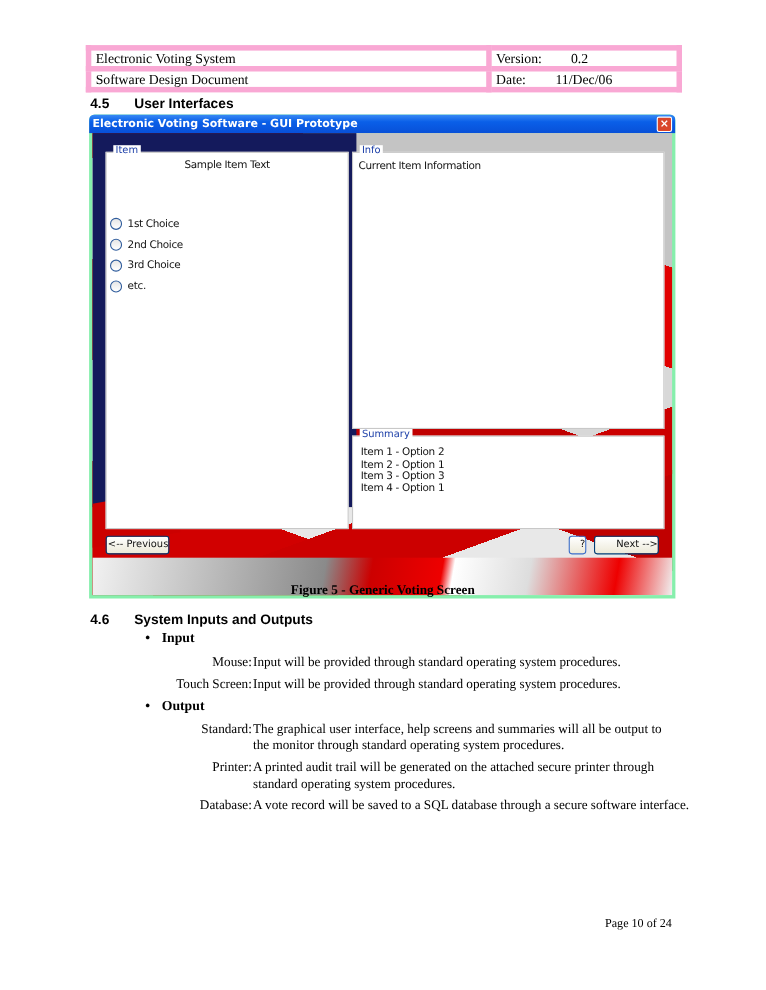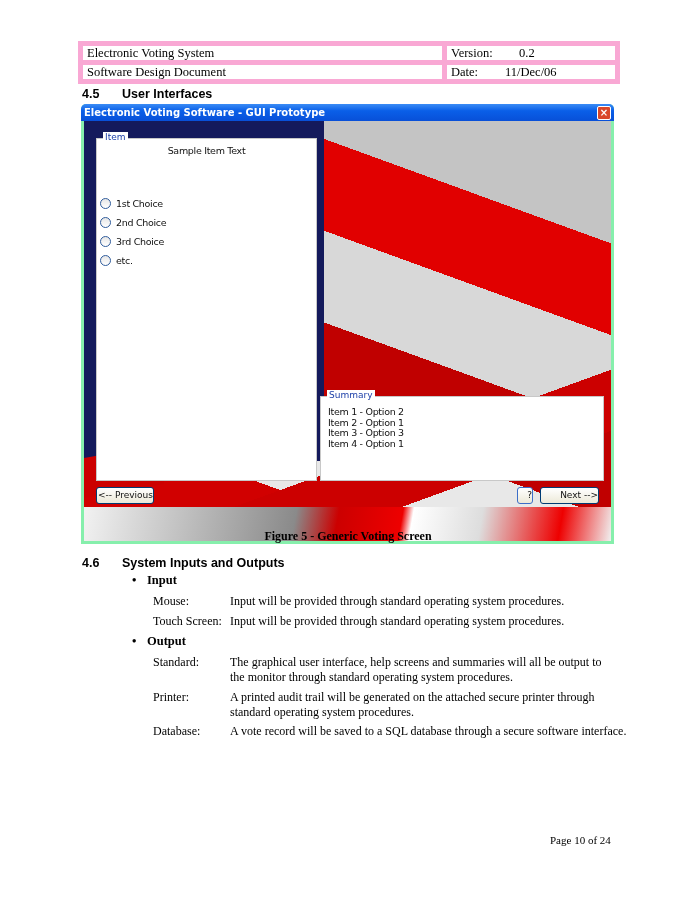--- a/index.html
+++ b/index.html
@@ -44,21 +44,21 @@
 
   .btn { position:absolute; height:15px; background:linear-gradient(#ffffff,#ece9d8); border:1px solid #003c74; border-radius:3px; font-family:"DejaVu Sans", sans-serif; font-size:9px; line-height:15px; text-align:right; color:#111; }
   .prev-btn { left:12px; top:366px; width:56px; }
   .help-btn { left:433px; top:366px; width:14px; border-color:#3c6ec8; }
   .next-btn { left:456px; top:366px; width:57px; }
 
   .caption { position:absolute; left:0; width:696px; top:529px; text-align:center; font-weight:bold; font-size:12px; }
   .bullet { position:absolute; left:132px; font-weight:bold; font-size:12.5px; }
   .bullet .dot { display:inline-block; width:15px; }
   .row { position:absolute; left:153px; font-size:12px; line-height:15px; }
-  .row .term { position:absolute; left:0; width:76px; }
+  .row .term { position:absolute; left:0; width:76px;text-align:right; }
   .row .desc { position:absolute; left:77px; width:385px; }
   .footer { position:absolute; left:550px; top:834px; font-size:11px; }
 </style>
 </head>
 <body>
 
 <table class="hdr">
   <tbody>
       <tr>
     <td>Electronic Voting System</td>
@@ -99,20 +99,24 @@
             <span class="radio"></span>
             <span>3rd Choice</span>
           </div>
         <div class="choice">
             <span class="radio"></span>
             <span>etc.</span>
           </div>
       </div>
     </div>
 
+    <div class="panel info-panel">
+      <span class="legend">Info</span>
+      <div class="ptext info-text">Current Item Information</div>
+    </div>
 
     <div class="panel summary-panel">
       <span class="legend">Summary</span>
       <div class="summary-lines">
         <div>Item 1 - Option 2</div>
         <div>Item 2 - Option 1</div>
         <div>Item 3 - Option 3</div>
         <div>Item 4 - Option 1</div>
       </div>
     </div>

